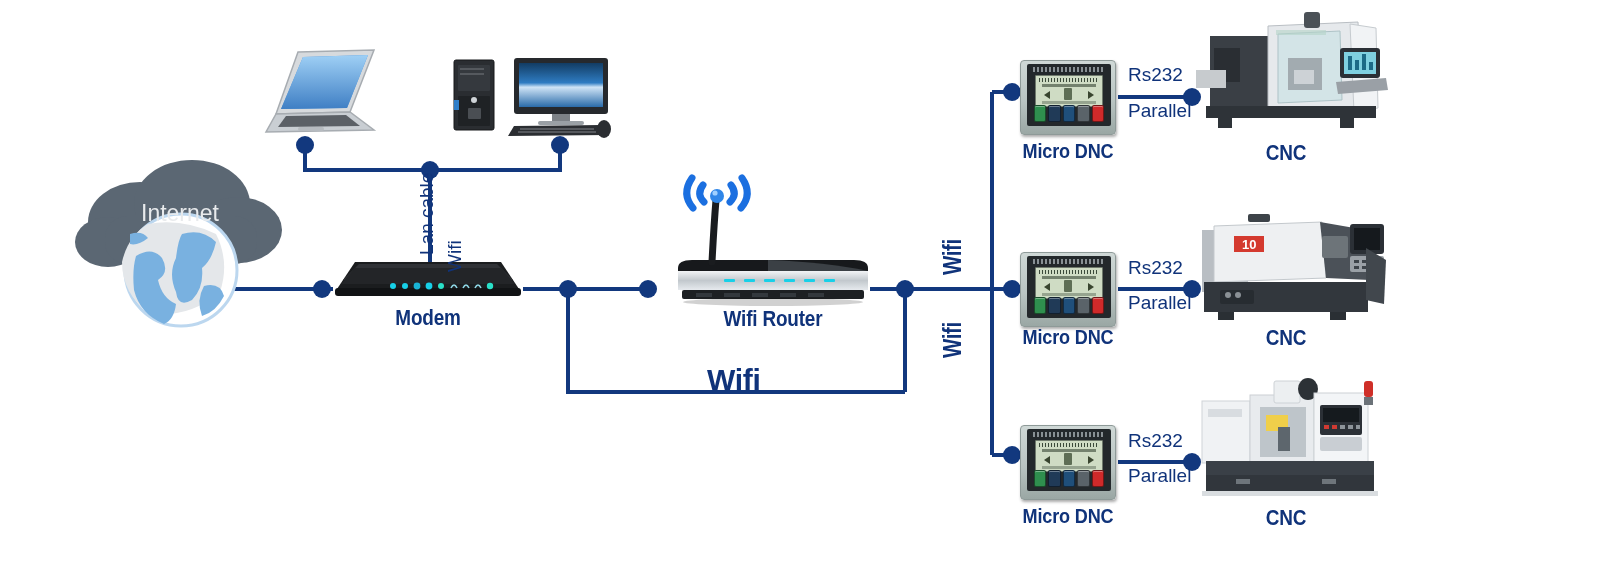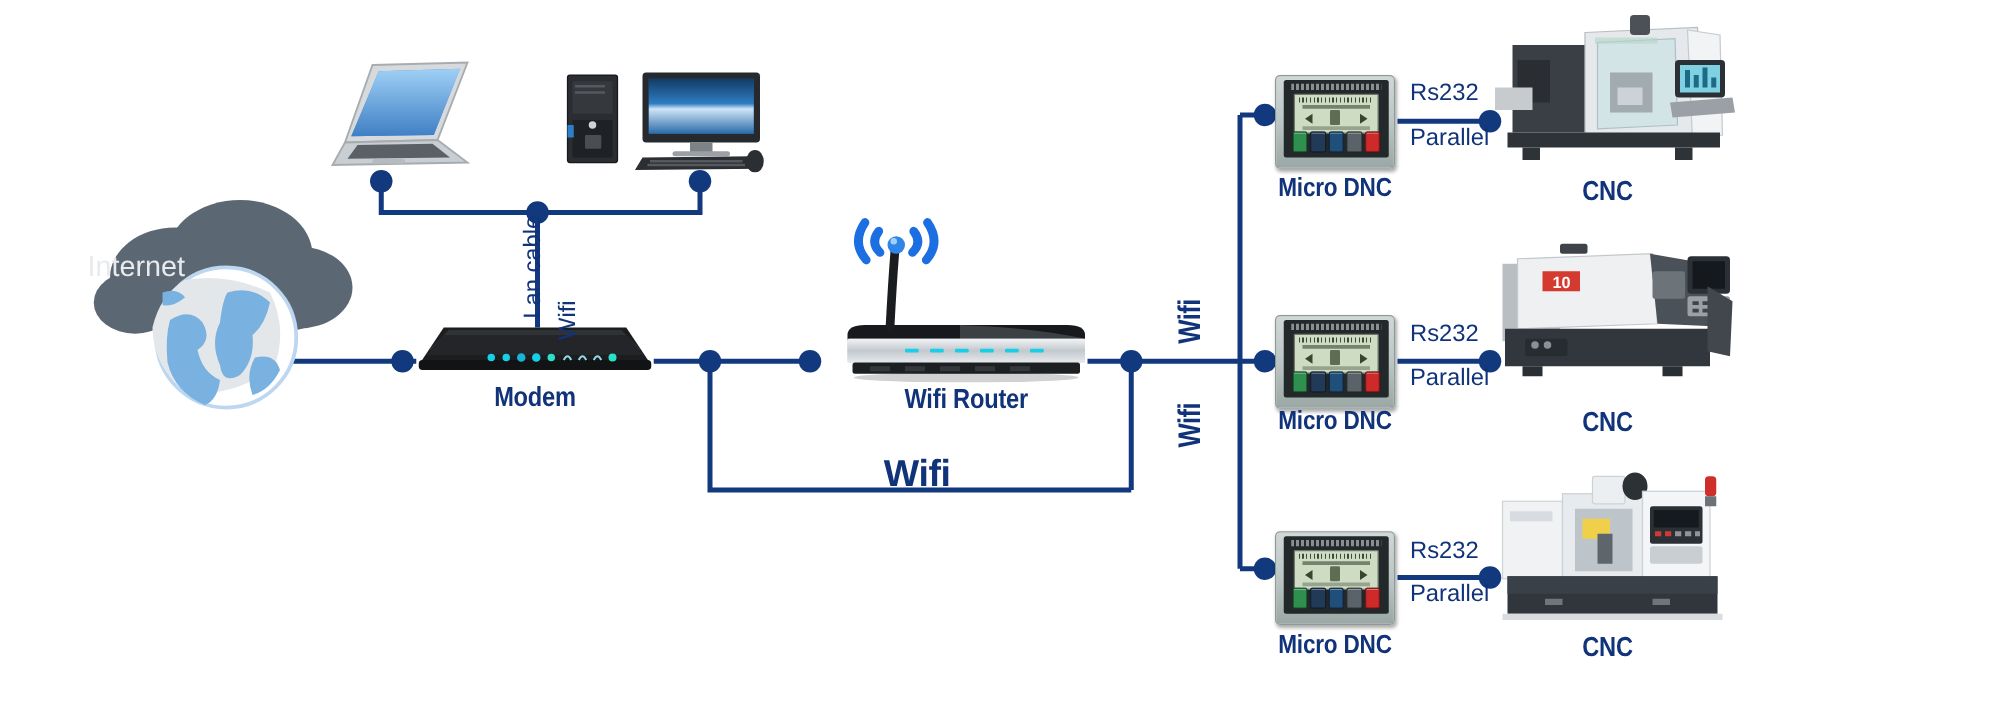--- a/index.html
+++ b/index.html
@@ -20,21 +20,21 @@
   .vlabel.thin{font-size:19px;font-weight:normal;}
   .vlabel.bold{font-size:25px;font-weight:bold;letter-spacing:-0.5px;
                font-family:"Liberation Sans Narrow","Liberation Sans",sans-serif;}
   .hlabel{position:absolute;color:#10337a;white-space:nowrap;}
   .hlabel.thin{font-size:19px;}
   .hlabel.wifibig{font-size:30px;font-weight:bold;letter-spacing:-0.3px;
                   font-family:"Liberation Sans Narrow","Liberation Sans",sans-serif;}
 
   
   .cloud-wrap{position:absolute;left:70px;top:160px;width:220px;height:175px;}
-  .cloud-txt{position:absolute;left:0;top:40px;width:220px;text-align:left;
+  .cloud-txt{position:absolute;left:0;top:40px;width:220px;text-align:center;
              color:#e8eaec;font-size:23px;font-family:"Liberation Sans",sans-serif;}
   
   .lap{position:absolute;}
   
   .modem{position:absolute;left:333px;top:258px;width:190px;height:42px;}
   
   .router{position:absolute;left:676px;top:258px;width:194px;height:48px;}
   
   .dnc{position:absolute;width:96px;height:75px;}
   .dnc .body{position:absolute;inset:0;border-radius:4px;
@@ -336,21 +336,21 @@
         <div class="k" style="background:#1f4f7a;"></div>
         <div class="k" style="background:#5a6369;"></div>
         <div class="k" style="background:#cf2a2a;"></div>
       </div>
     </div>
   </div>
   <div class="cap med" style="left:1000px;top:325px;width:136px;">Micro DNC</div>
   <div class="hlabel thin" style="left:1128px;top:257px;">Rs232</div>
   <div class="hlabel thin" style="left:1128px;top:292px;">Parallel</div>
 
-  <div class="cnc" style="left:1190px;top:189px;width:200px;height:118px;">
+  <div class="cnc" style="left:1190px;top:208px;width:200px;height:118px;">
     <svg width="200" height="118" viewBox="0 0 200 118">
       <rect x="12" y="22" width="46" height="62" fill="#b9bec3"></rect>
       <path d="M24 18 L132 14 L136 70 L24 74Z" fill="#eef0f2" stroke="#c3c8cc"></path>
       <path d="M130 14 L176 22 L180 72 L136 70Z" fill="#4b5158"></path>
       <rect x="44" y="28" width="30" height="16" fill="#d43a2f"></rect>
       <text x="52" y="41" font-family="Liberation Sans, sans-serif" font-size="13" font-weight="bold" fill="#ffffff">10</text>
       <rect x="58" y="6" width="22" height="8" rx="2" fill="#3d4349"></rect>
       <rect x="132" y="28" width="26" height="22" rx="2" fill="#6d7479"></rect>
       <rect x="160" y="16" width="34" height="30" rx="3" fill="#2b3036"></rect>
       <rect x="164" y="20" width="26" height="22" fill="#15191d"></rect>

